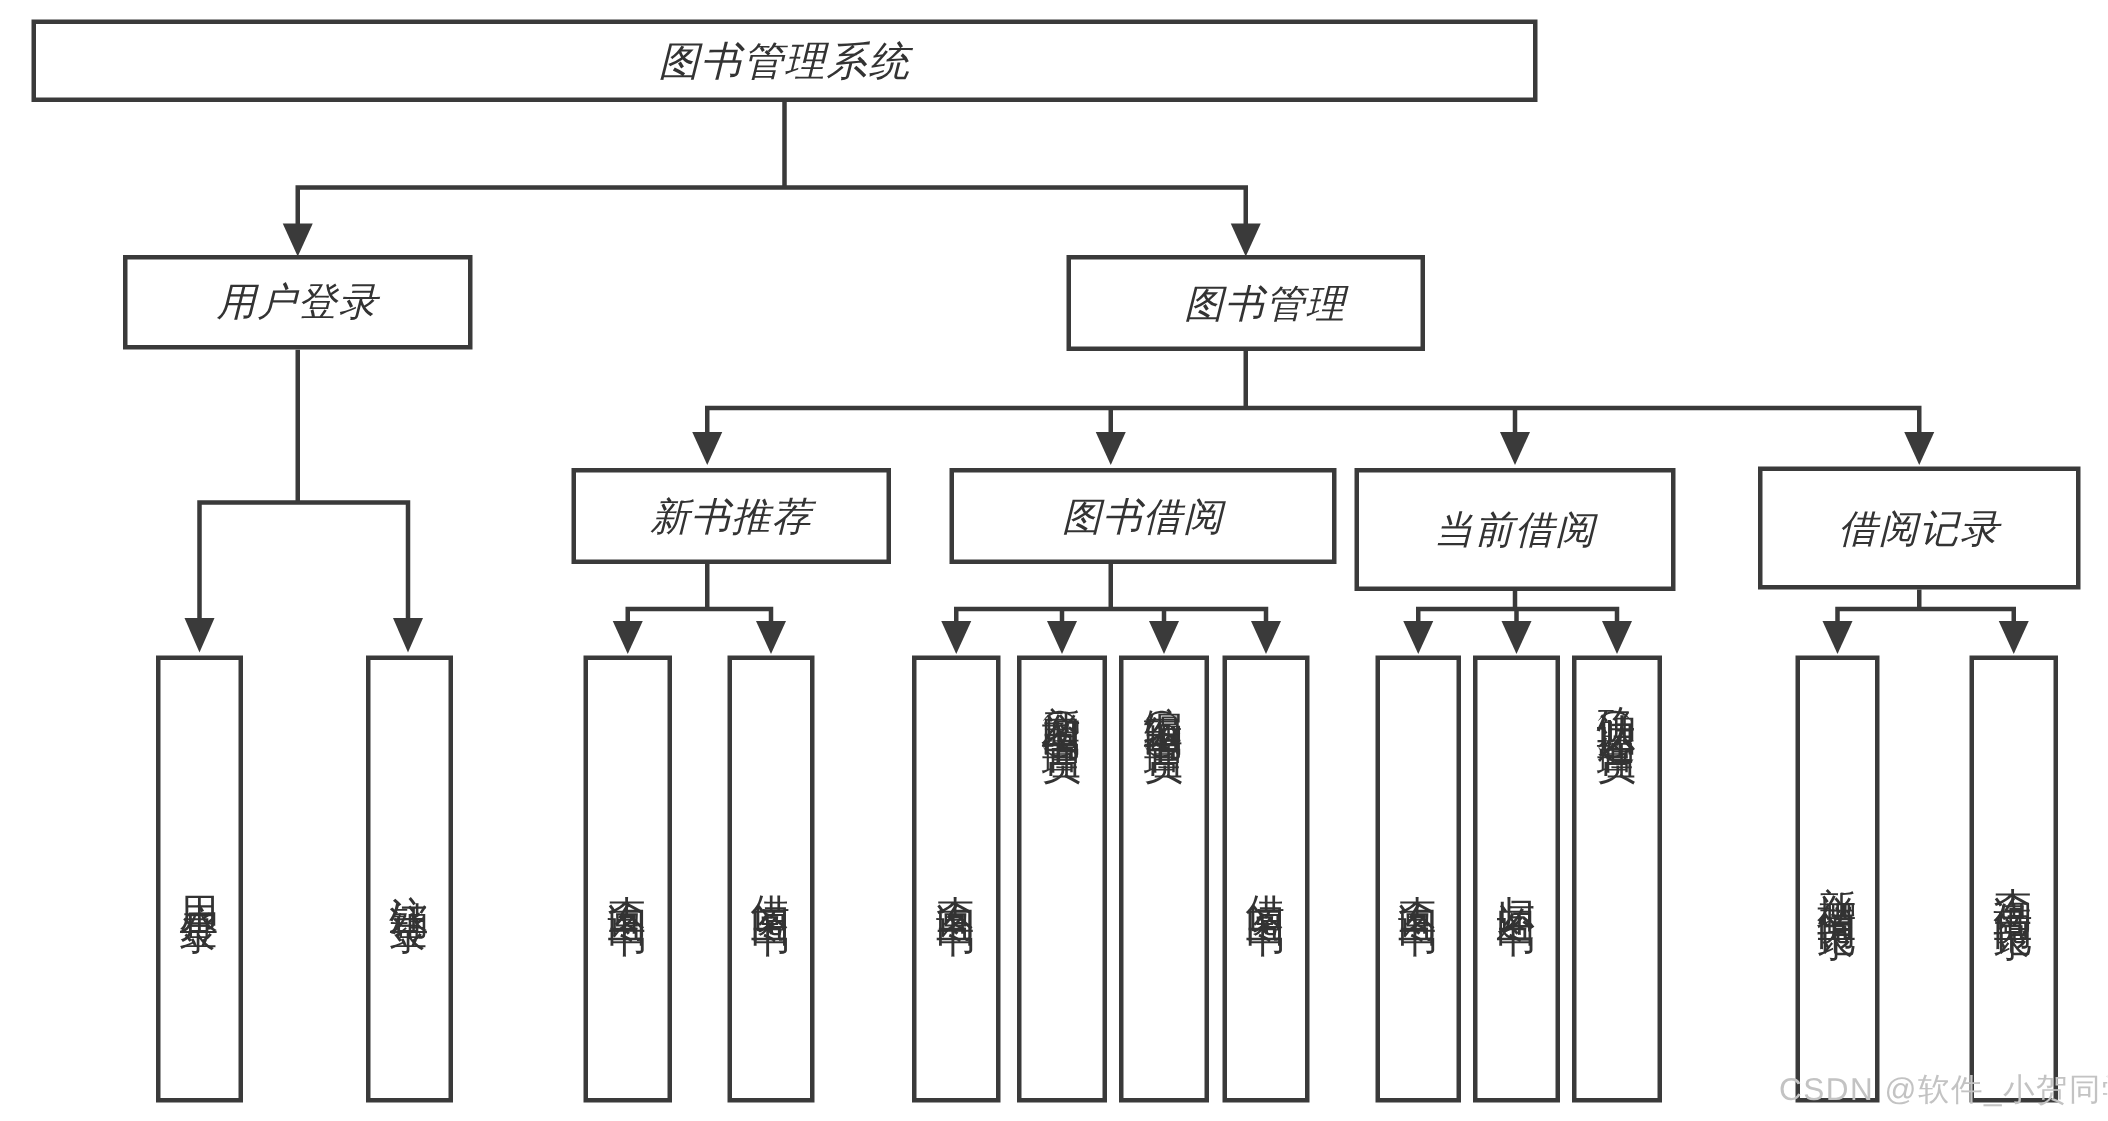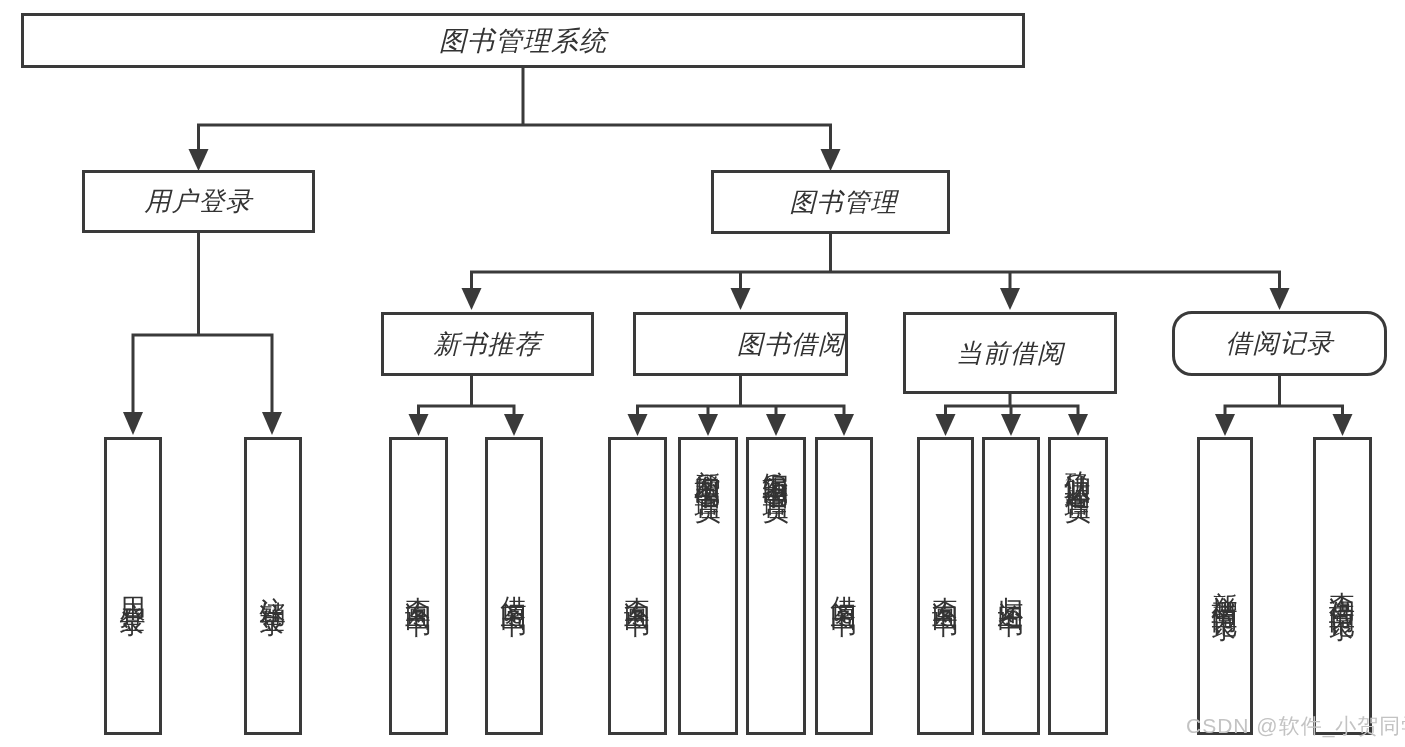--- a/index.html
+++ b/index.html
@@ -113,27 +113,27 @@
   <div class="box h" style="left:82px;top:170px;width:233px;height:63px;">
     <span>用户登录</span>
   </div>
   <div class="box h" style="left:711px;top:170px;width:239px;height:64px;padding-left:26px;">
     <span>图书管理</span>
   </div>
 
   <div class="box h" style="left:381px;top:312px;width:213px;height:64px;">
     <span>新书推荐</span>
   </div>
-  <div class="box h" style="left:633px;top:312px;width:215px;height:64px;justify-content:flex-end;">
+  <div class="box h" style="left:633px;top:312px;width:258px;height:64px;">
     <span>图书借阅</span>
   </div>
   <div class="box h" style="left:903px;top:312px;width:214px;height:82px;">
     <span>当前借阅</span>
   </div>
-  <div class="box h" style="left:1172px;top:311px;width:215px;height:65px;border-radius:20px;">
+  <div class="box h" style="left:1172px;top:311px;width:215px;height:82px;">
     <span>借阅记录</span>
   </div>
 
   <div class="box v" style="left:104px;top:437px;width:58px;height:298px;">
     <span class="vt">用户登录</span>
   </div>
   <div class="box v" style="left:244px;top:437px;width:58px;height:298px;">
     <span class="vt">注销登录</span>
   </div>
 

